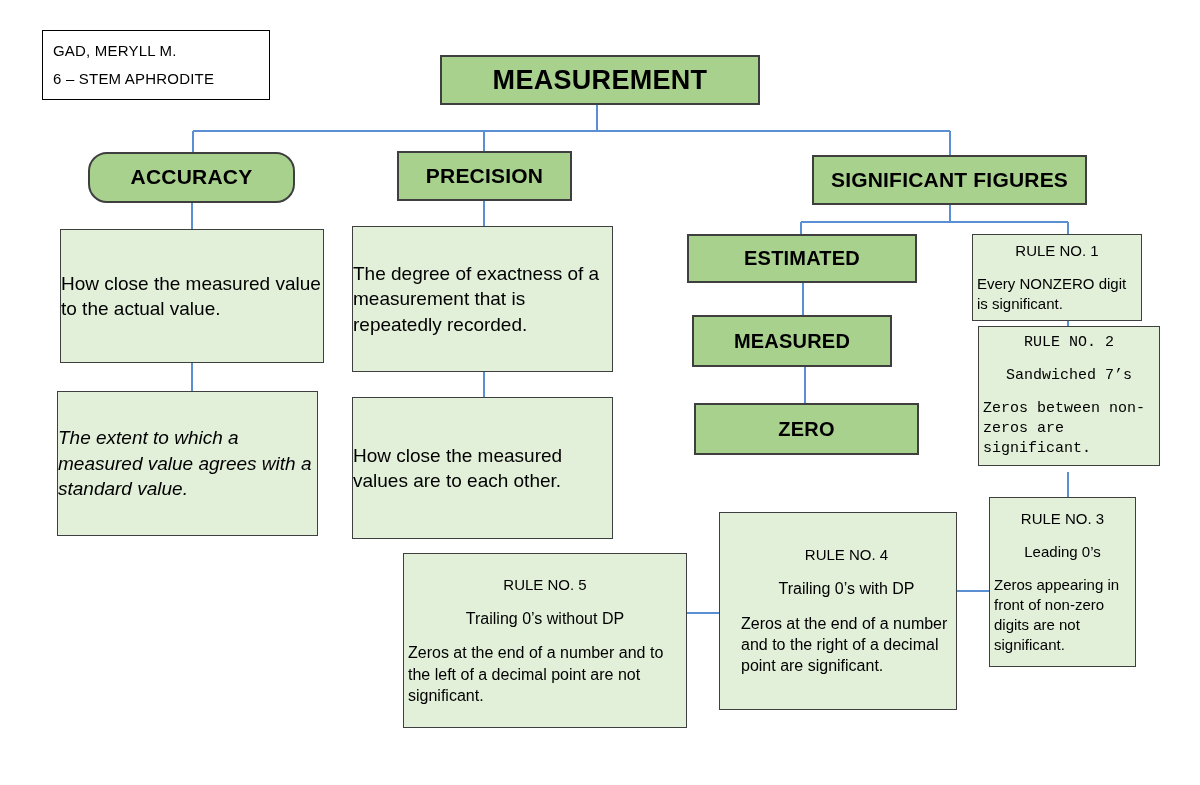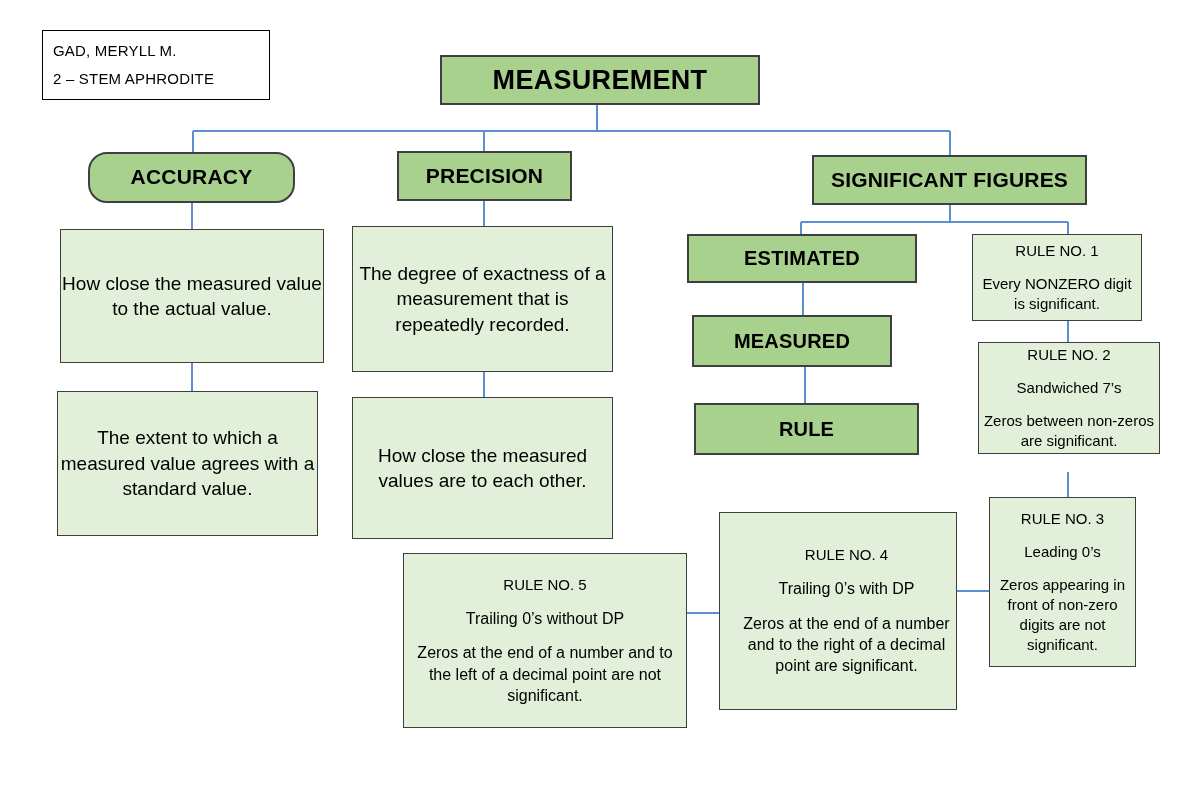--- a/index.html
+++ b/index.html
@@ -27,21 +27,20 @@
     height: 785px;
     pointer-events: none;
   }
   .box {
     position: absolute;
     box-sizing: border-box;
     display: flex;
     flex-direction: column;
     align-items: center;
     justify-content: center;
-    text-align: center;
     line-height: 1.34;
   }
   
   .hdr {
     background: #a9d18e;
     border: 2px solid #3f3f3f;
     font-weight: bold;
   }
   
   .body-box {
@@ -110,36 +109,36 @@
       <path d="M1068,472 L1068,497"></path>
 
       <path d="M989,591 L957,591"></path>
 
       <path d="M719,613 L687,613"></path>
     </g>
   </svg>
 
   <div class="plate" style="left:42px; top:30px; width:228px; height:70px;">
     <span class="line">GAD, MERYLL M.</span>
-    <span class="line">2 – STEM APHRODITE</span>
+    <span class="line">6 – STEM APHRODITE</span>
   </div>
 
   <div class="box hdr" style="left:440px; top:55px; width:320px; height:50px;">
     <span class="title-text">MEASUREMENT</span>
   </div>
 
   <div class="box hdr" style="left:88px; top:152px; width:207px; height:51px;border-radius:19px;">
     <span class="branch-text">ACCURACY</span>
   </div>
 
   <div class="box body-box" style="left:60px; top:229px; width:264px; height:134px;">
     <span class="desc-text">How close the measured value to the actual value.</span>
   </div>
 
-  <div class="box body-box" style="left:57px; top:391px; width:261px; height:145px;">
+  <div class="box body-box" style="left:57px; top:391px; width:261px; height:145px;font-style:italic;">
     <span class="desc-text">The extent to which a measured value agrees with a standard value.</span>
   </div>
 
   <div class="box hdr" style="left:397px; top:151px; width:175px; height:50px;">
     <span class="branch-text">PRECISION</span>
   </div>
 
   <div class="box body-box" style="left:352px; top:226px; width:261px; height:146px;">
     <span class="desc-text">The degree of exactness of a measurement that is repeatedly recorded.</span>
   </div>
@@ -154,29 +153,29 @@
 
   <div class="box hdr" style="left:687px; top:234px; width:230px; height:49px;">
     <span class="node-text">ESTIMATED</span>
   </div>
 
   <div class="box hdr" style="left:692px; top:315px; width:200px; height:52px;">
     <span class="node-text">MEASURED</span>
   </div>
 
   <div class="box hdr" style="left:694px; top:403px; width:225px; height:52px;">
-    <span class="node-text">RULE</span>
+    <span class="node-text">ZERO</span>
   </div>
 
   <div class="box body-box" style="left:972px; top:234px; width:170px; height:87px;">
     <span class="para rule-title">RULE NO. 1</span>
     <span class="para rule-text">Every NONZERO digit is significant.</span>
   </div>
 
-  <div class="box body-box" style="left:978px; top:342px; width:182px; height:112px;">
+  <div class="box body-box" style="left:978px; top:326px; width:182px; height:140px;font-family:Liberation Mono, monospace;">
     <span class="para rule-title">RULE NO. 2</span>
     <span class="para rule-text">Sandwiched 7’s</span>
     <span class="para rule-text">Zeros between non-zeros are significant.</span>
   </div>
 
   <div class="box body-box" style="left:989px; top:497px; width:147px; height:170px;">
     <span class="para rule-title">RULE NO. 3</span>
     <span class="para rule-text">Leading 0’s</span>
     <span class="para rule-text">Zeros appearing in front of non-zero digits are not significant.</span>
   </div>

